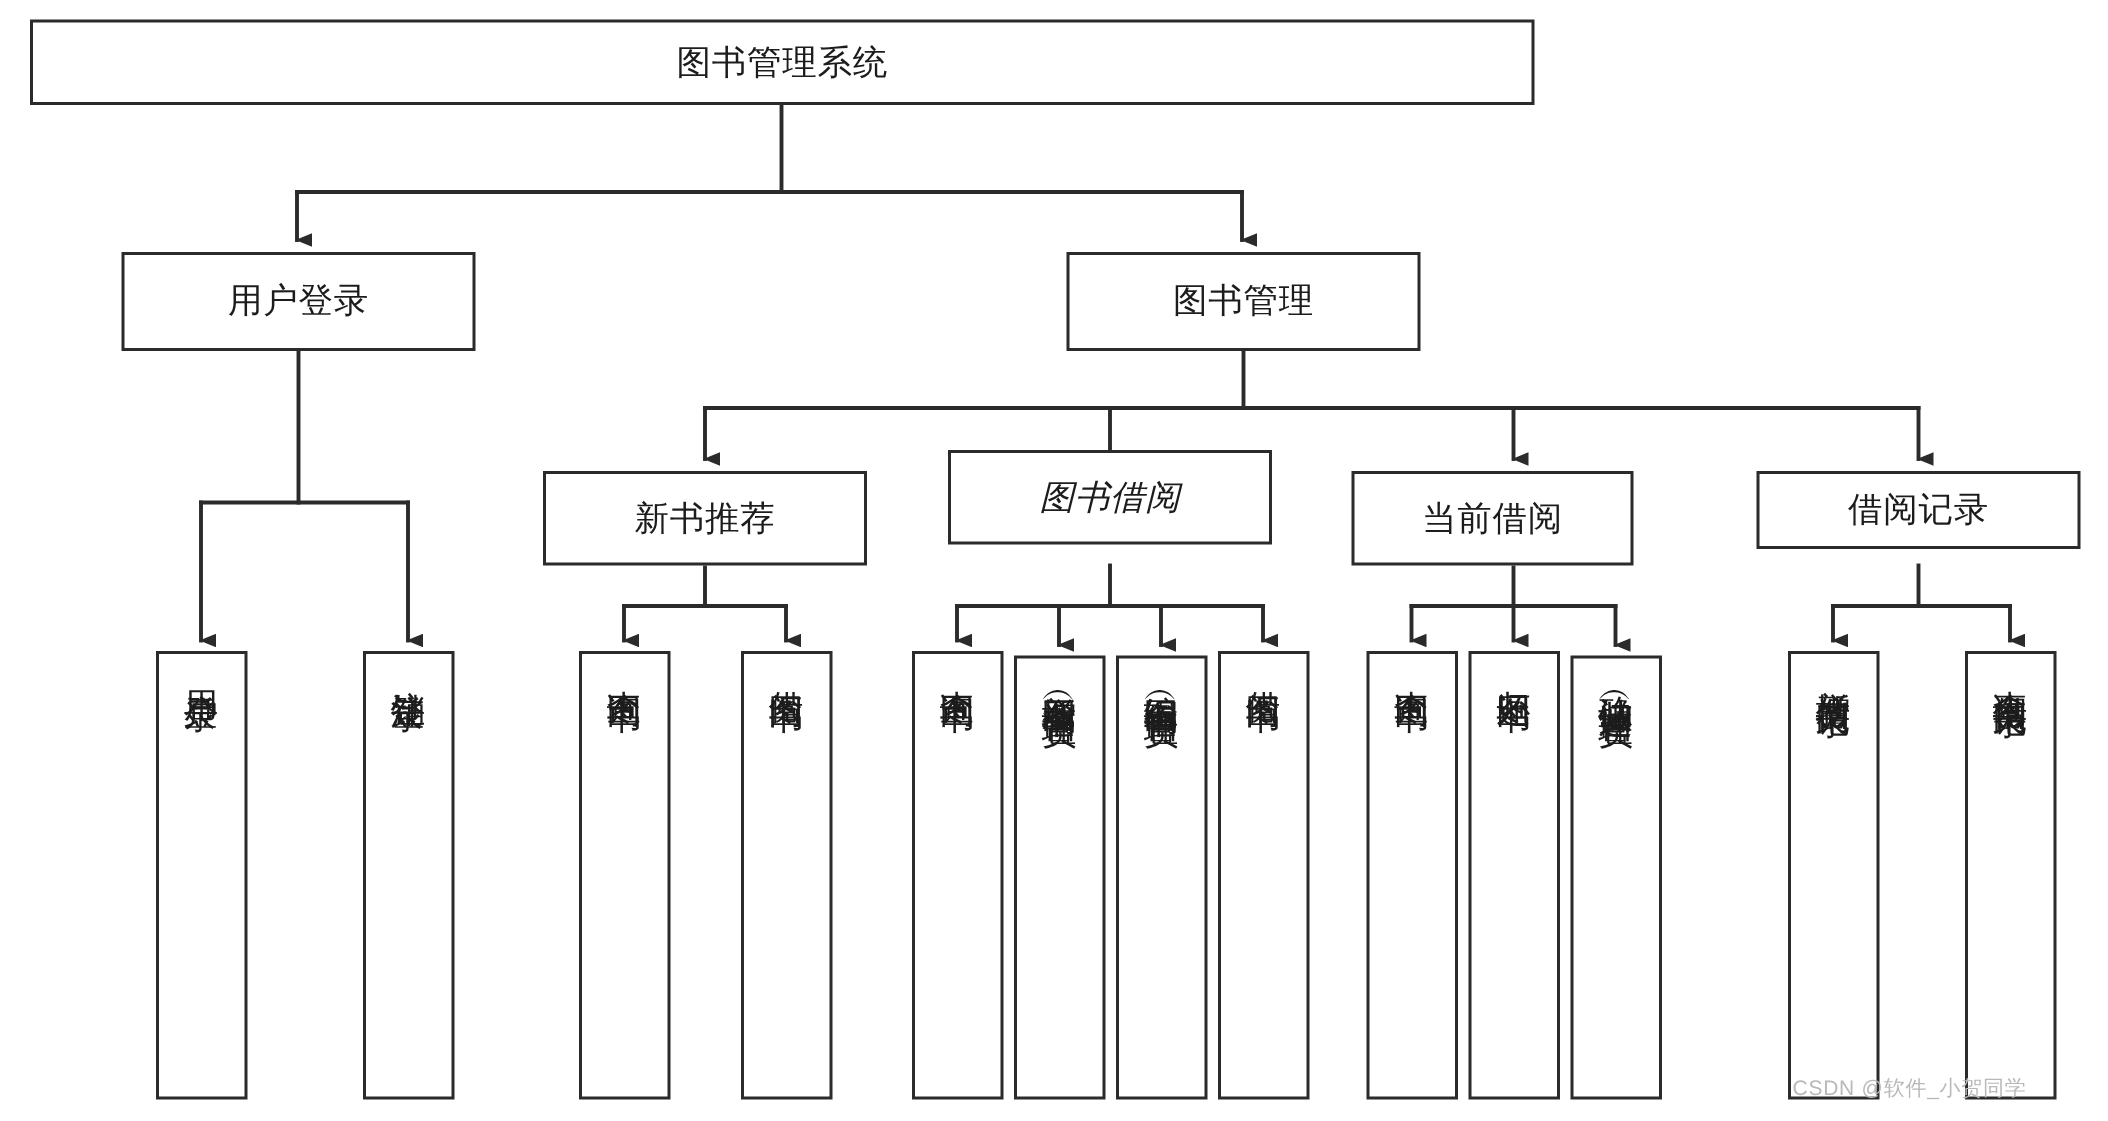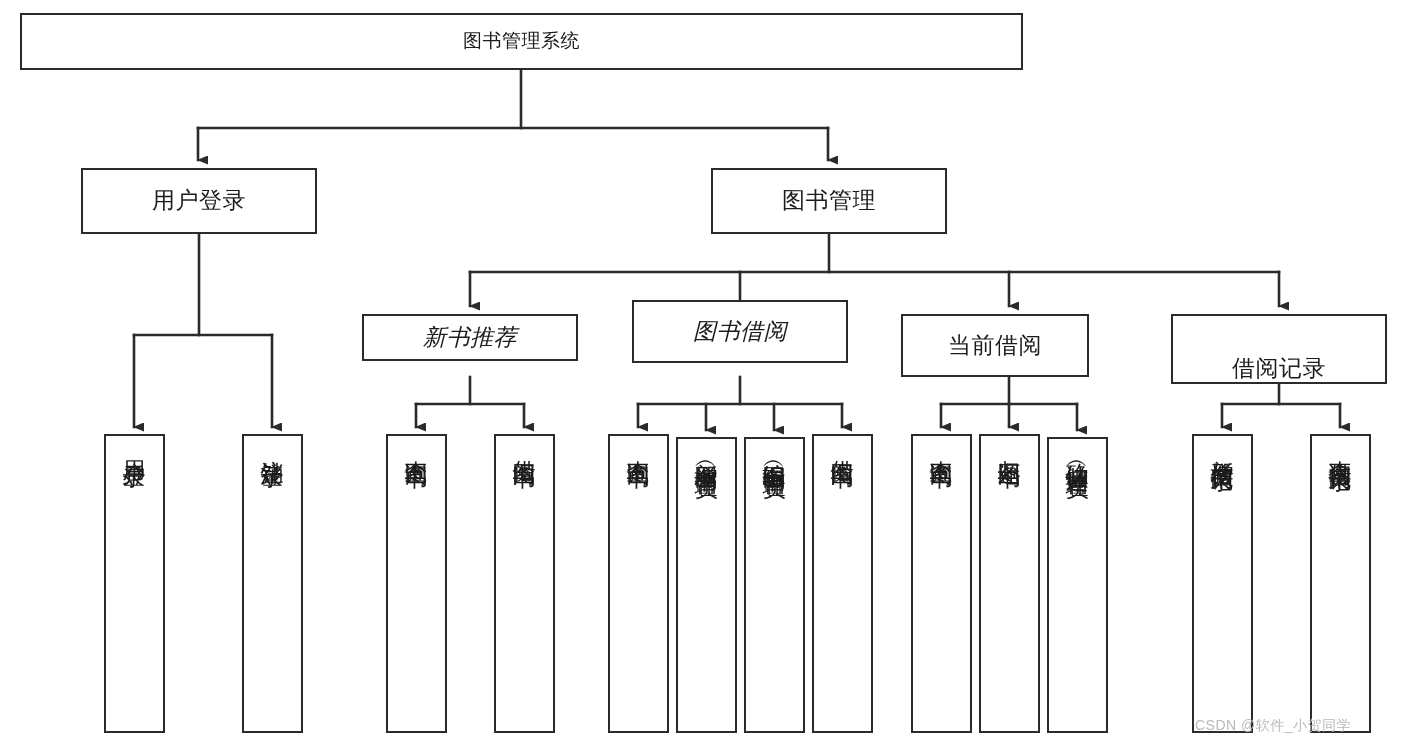--- a/index.html
+++ b/index.html
@@ -43,21 +43,21 @@
     text-align: center;
     line-height: 1.18;
     letter-spacing: 0.5px;
     white-space: nowrap;
   }
   
   .node.h .node-label {
     font-size: 23px;
   }
   .node.h.root .node-label {
-    font-size: 19px;
+    font-size: 23px;
   }
   
   .node.v {
     align-items: flex-start;
     padding-top: 6px;
   }
   .node.v .node-label {
     writing-mode: vertical-rl;
     text-orientation: upright;
     font-size: 23px;
@@ -133,30 +133,30 @@
     <span class="node-label">图书管理系统</span>
   </div>
 
   <div class="node h" style="left:81px; top:168px; width:236px; height:66px;">
     <span class="node-label">用户登录</span>
   </div>
   <div class="node h" style="left:711px; top:168px; width:236px; height:66px;">
     <span class="node-label">图书管理</span>
   </div>
 
-  <div class="node h" style="left:362px; top:314px; width:216px; height:47px;font-style:italic;">
+  <div class="node h" style="left:362px; top:314px; width:216px; height:63px;">
     <span class="node-label">新书推荐</span>
   </div>
   <div class="node h" style="left:632px; top:300px; width:216px; height:63px;font-style:italic;">
     <span class="node-label">图书借阅</span>
   </div>
   <div class="node h" style="left:901px; top:314px; width:188px; height:63px;">
     <span class="node-label">当前借阅</span>
   </div>
-  <div class="node h" style="left:1171px; top:314px; width:216px; height:70px;align-items:flex-end;">
+  <div class="node h" style="left:1171px; top:314px; width:216px; height:52px;">
     <span class="node-label">借阅记录</span>
   </div>
 
   <div class="node v" style="left:104px; top:434px; width:61px; height:299px;">
     <span class="node-label">用户登录</span>
   </div>
   <div class="node v" style="left:242px; top:434px; width:61px; height:299px;">
     <span class="node-label">注销登录</span>
   </div>
 

